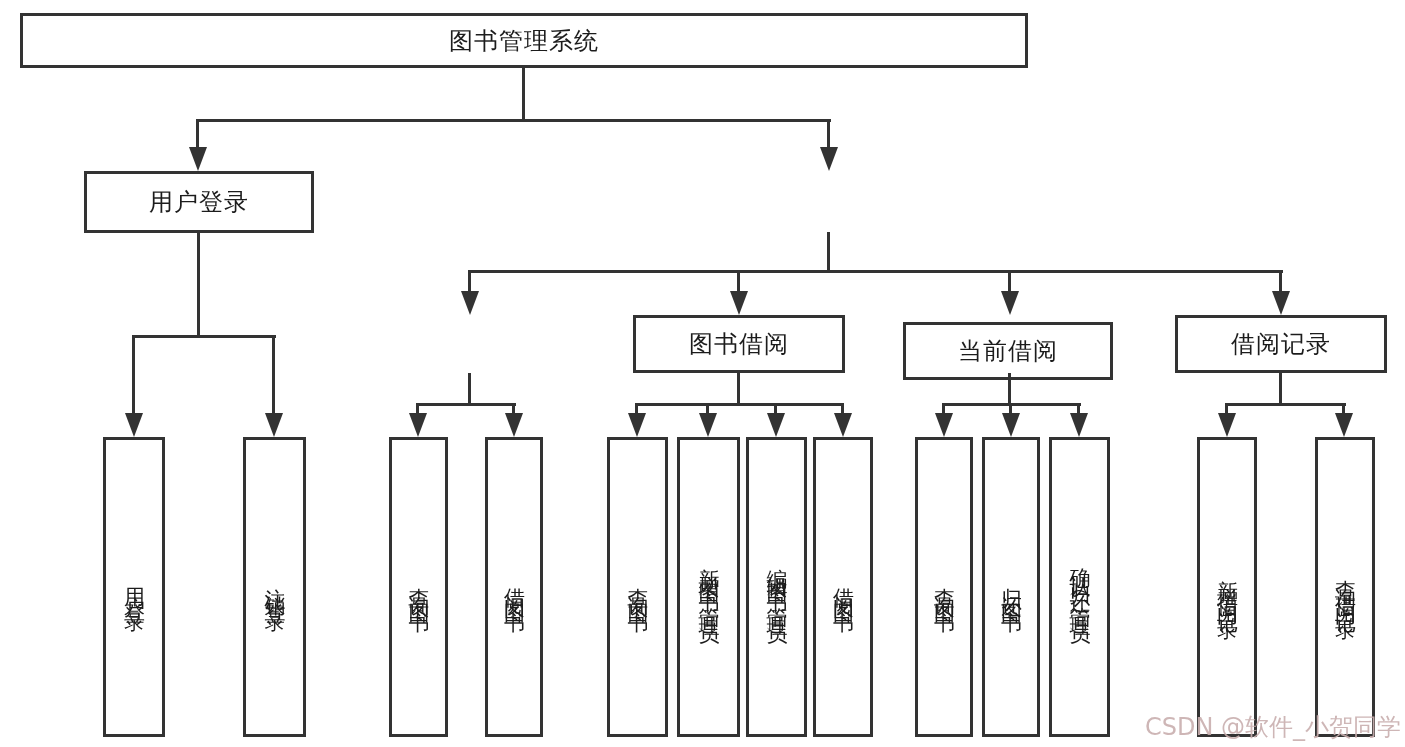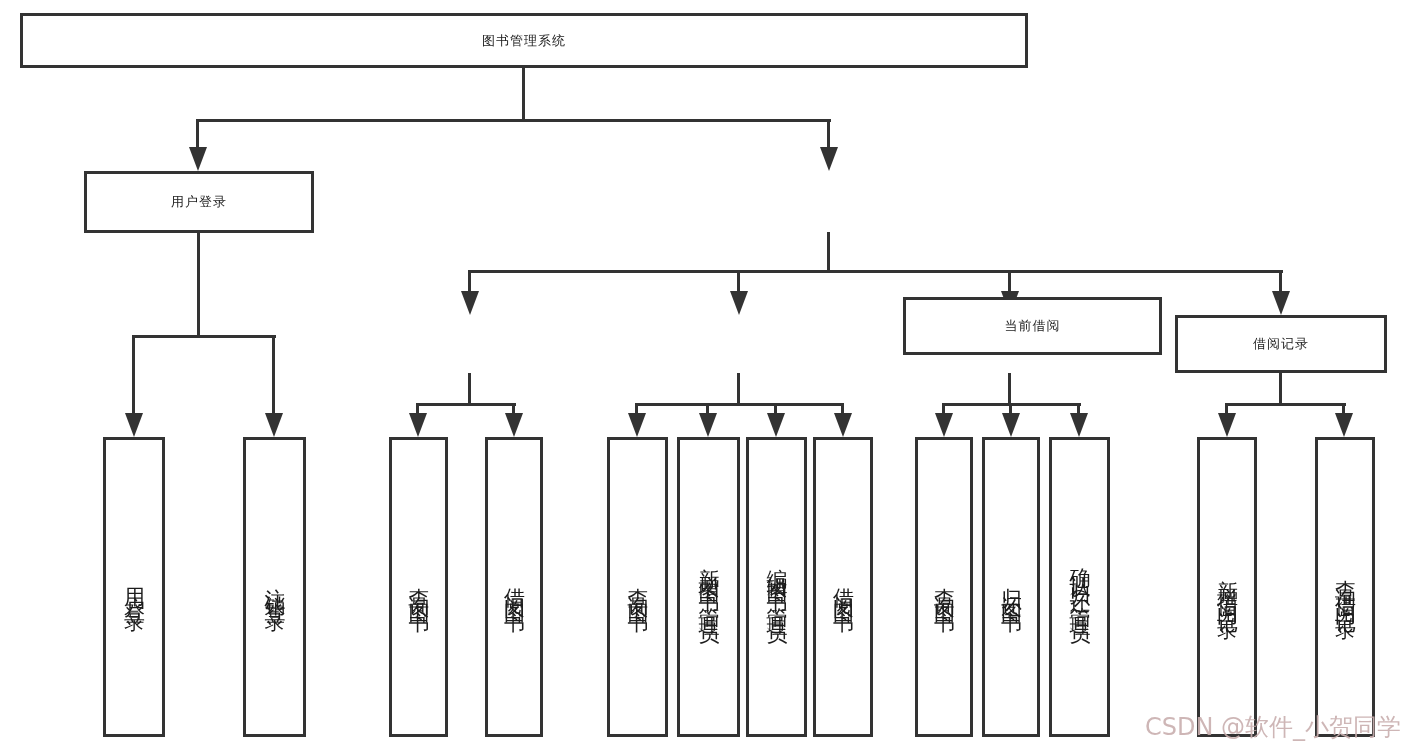--- a/index.html
+++ b/index.html
@@ -14,21 +14,21 @@
   }
   
   .box {
     position: absolute;
     box-sizing: border-box;
     border: 3px solid #333333;
     background: #ffffff;
     display: flex;
     align-items: center;
     justify-content: center;
-    font-size: 13px;
+    font-size: 24px;
     letter-spacing: 1px;
     white-space: nowrap;
   }
   
   .vbox {
     position: absolute;
     box-sizing: border-box;
     border: 3px solid #333333;
     background: #ffffff;
     display: flex;
@@ -99,21 +99,24 @@
   <div class="h" style="left:469px;top:270px;width:814px"></div>
   <div class="v" style="left:468px;top:270px;height:23px"></div>
   <div class="head" style="left:461px;top:291px"></div>
   <div class="v" style="left:737px;top:270px;height:23px"></div>
   <div class="head" style="left:730px;top:291px"></div>
   <div class="v" style="left:1008px;top:270px;height:23px"></div>
   <div class="head" style="left:1001px;top:291px"></div>
   <div class="v" style="left:1279px;top:270px;height:23px"></div>
   <div class="head" style="left:1272px;top:291px"></div>
 
-  <div class="box" style="left:903px;top:297px;width:259px;height:58px">
+  <div class="box" style="left:633px;top:315px;width:212px;height:58px">
+    <span>图书借阅</span>
+  </div>
+  <div class="box" style="left:903px;top:322px;width:210px;height:58px">
     <span>当前借阅</span>
   </div>
   <div class="box" style="left:1175px;top:315px;width:212px;height:58px">
     <span>借阅记录</span>
   </div>
 
   <div class="v" style="left:468px;top:373px;height:33px"></div>
   <div class="h" style="left:417px;top:403px;width:99px"></div>
   <div class="v" style="left:416px;top:403px;height:14px"></div>
   <div class="head" style="left:409px;top:413px"></div>

